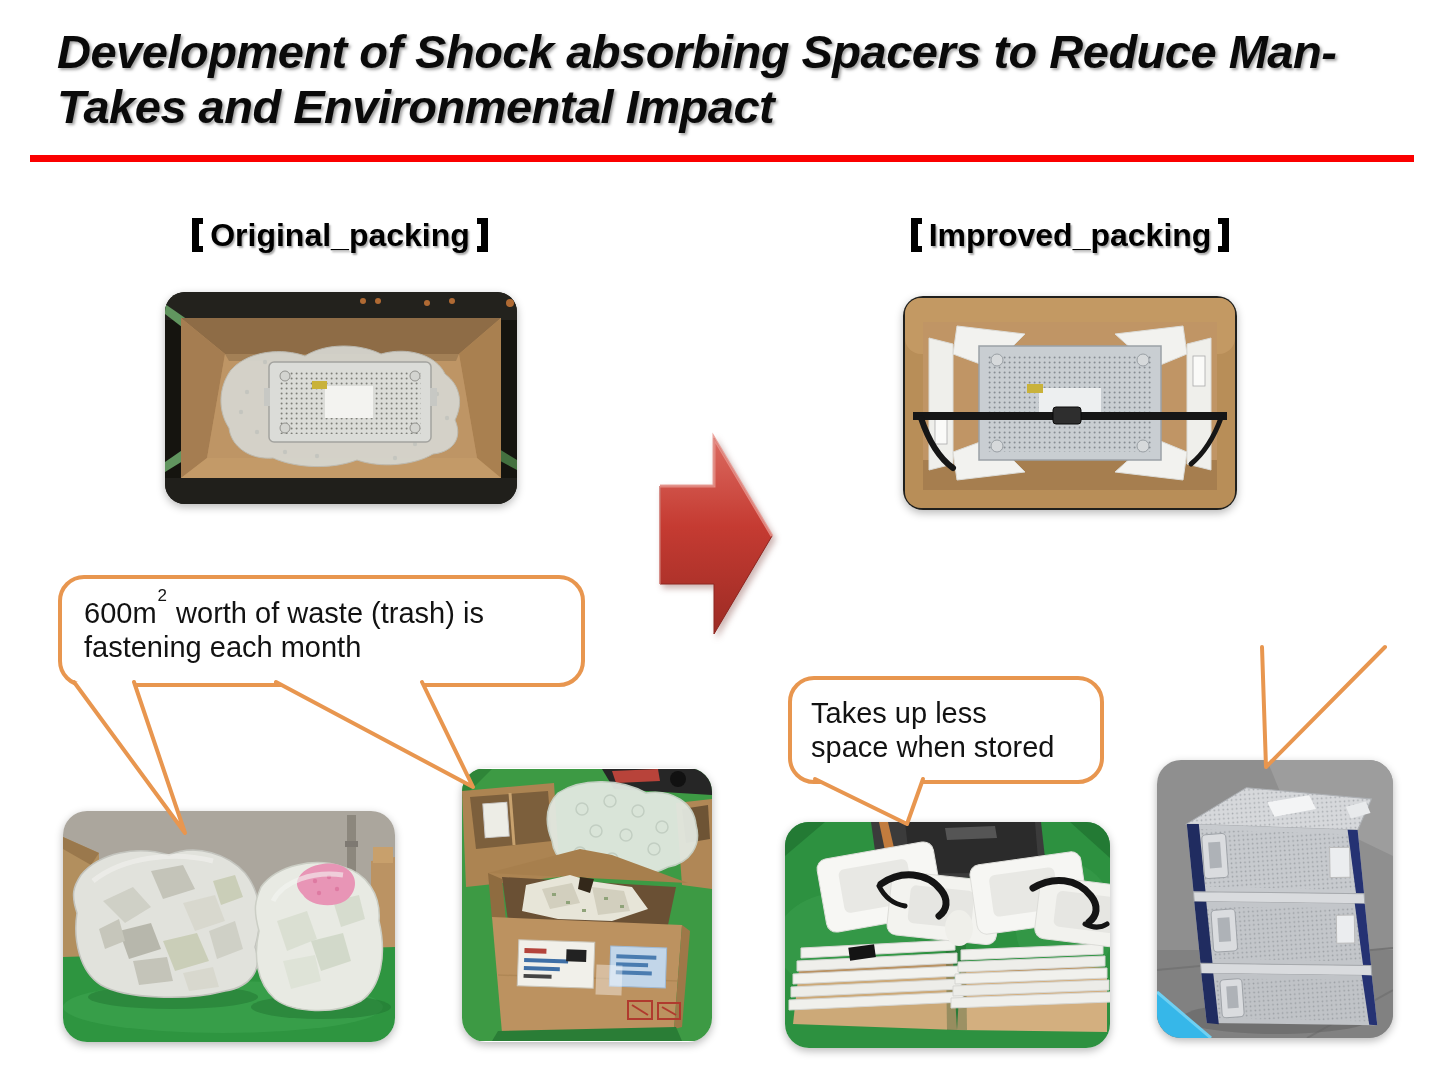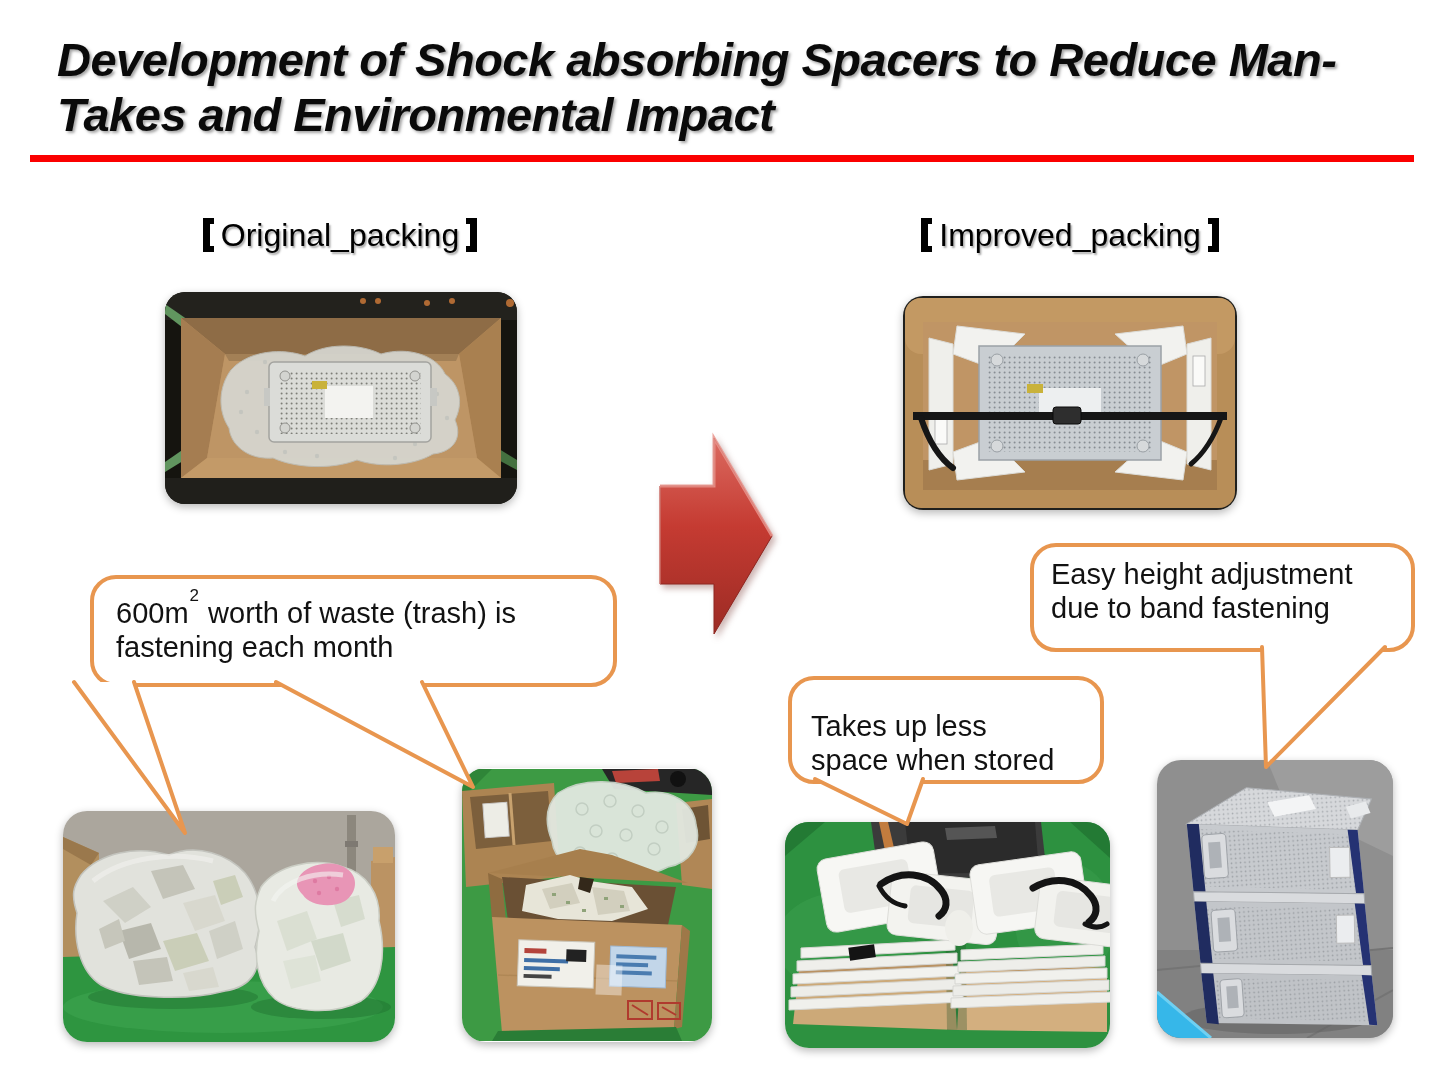--- a/index.html
+++ b/index.html
@@ -4,27 +4,27 @@
 <style>
   html,body{margin:0;padding:0;background:#e6e6e6;}
   .slide{
     position:relative;width:1440px;height:1080px;background:#ffffff;
     font-family:"Liberation Sans","DejaVu Sans",sans-serif;overflow:hidden;
   }
   
   .title{
     position:absolute;left:57px;top:24px;width:1340px;
     font-size:47px;line-height:55px;font-weight:bold;font-style:italic;color:#0a0a0a;
-    text-shadow:2px 2px 3px rgba(90,90,90,.55);letter-spacing:-0.5px;margin-top:8px;
+    text-shadow:2px 2px 3px rgba(90,90,90,.55);letter-spacing:-0.5px;
   }
   .title-rule{position:absolute;left:30px;top:155px;width:1384px;height:7px;background:#fb0000;}
   
   .section-label{
     position:absolute;top:212px;height:46px;display:flex;align-items:center;justify-content:center;
-    font-size:32px;font-weight:normal;color:#000;text-shadow:1.5px 1.5px 2px rgba(0,0,0,.35);
+    font-size:32px;font-weight:bold;color:#000;text-shadow:1.5px 1.5px 2px rgba(0,0,0,.35);
   }
   .section-label.original{left:120px;width:440px;}
   .section-label.improved{left:850px;width:440px;}
   .lens{display:inline-block;width:11px;height:34px;box-sizing:border-box;}
   .lens.open{border-left:7px solid #000;border-top:6px solid #000;border-bottom:6px solid #000;margin-right:7px;}
   .lens.close{border-right:7px solid #000;border-top:6px solid #000;border-bottom:6px solid #000;margin-left:7px;}
   
   .photo{position:absolute;border-radius:24px;overflow:hidden;box-shadow:0 3px 8px rgba(0,0,0,.28);z-index:2;}
   .photo svg{display:block;width:100%;height:100%;}
   .photo.p-original{left:165px;top:292px;width:352px;height:212px;border-radius:20px;}
@@ -35,23 +35,23 @@
   .photo.p-cases{left:1157px;top:760px;width:236px;height:278px;}
   
   .arrow{position:absolute;left:650px;top:428px;width:135px;height:220px;z-index:3;
     filter:drop-shadow(3px 4px 3px rgba(110,40,35,.35));}
   
   .callout{
     position:absolute;box-sizing:border-box;background:#fff;border:4px solid #e8964f;border-radius:26px;
     color:#121212;font-size:29px;line-height:34px;z-index:5;
   }
   .callout .ln{white-space:nowrap;}
-  .callout.waste{left:58px;top:575px;width:527px;height:112px;padding:11px 22px;margin-left:32px;}
+  .callout.waste{left:58px;top:575px;width:527px;height:112px;padding:11px 22px;}
   .callout.height{left:1030px;top:543px;width:385px;height:109px;padding:10px 17px;}
-  .callout.storage{left:788px;top:676px;width:316px;height:108px;padding:29px 19px;}
+  .callout.storage{left:788px;top:676px;width:316px;height:108px;padding:16px 19px;}
   sup.sq{font-size:17px;position:relative;top:-11px;margin:0 1px;}
   .tail{position:absolute;z-index:6;overflow:visible;}
   .tail path.f{fill:#ffffff;stroke:none;}
   .tail path.s{fill:none;stroke:#e8964f;stroke-width:4;stroke-linecap:round;stroke-linejoin:round;}
   .tail.t-waste{left:58px;top:681px;width:420px;height:160px;}
   .tail.t-storage{left:788px;top:778px;width:180px;height:55px;}
   .tail.t-height{left:1160px;top:646px;width:250px;height:128px;}
 </style>
 </head>
 <body>
@@ -410,22 +410,18 @@
 
   <div class="callout storage">
     <div class="ln">Takes up less</div>
     <div class="ln">space when stored</div>
   </div>
   <svg class="tail t-storage" viewBox="0 0 180 55" xmlns="http://www.w3.org/2000/svg">
     <path class="f" d="M27,1 L119,46 L135,1 Z"></path>
     <path class="s" d="M27,1 L119,46 L135,1"></path>
   </svg>
 
-  <div class="callout height">
-    <div class="ln">Easy height adjustment</div>
-    <div class="ln">due to band fastening</div>
-  </div>
   <svg class="tail t-height" viewBox="0 0 250 128" xmlns="http://www.w3.org/2000/svg">
     <path class="f" d="M102,1 L106,121 L225,1 Z"></path>
     <path class="s" d="M102,1 L106,121 L225,1"></path>
   </svg>
 
 </div>
 
 </body></html>

